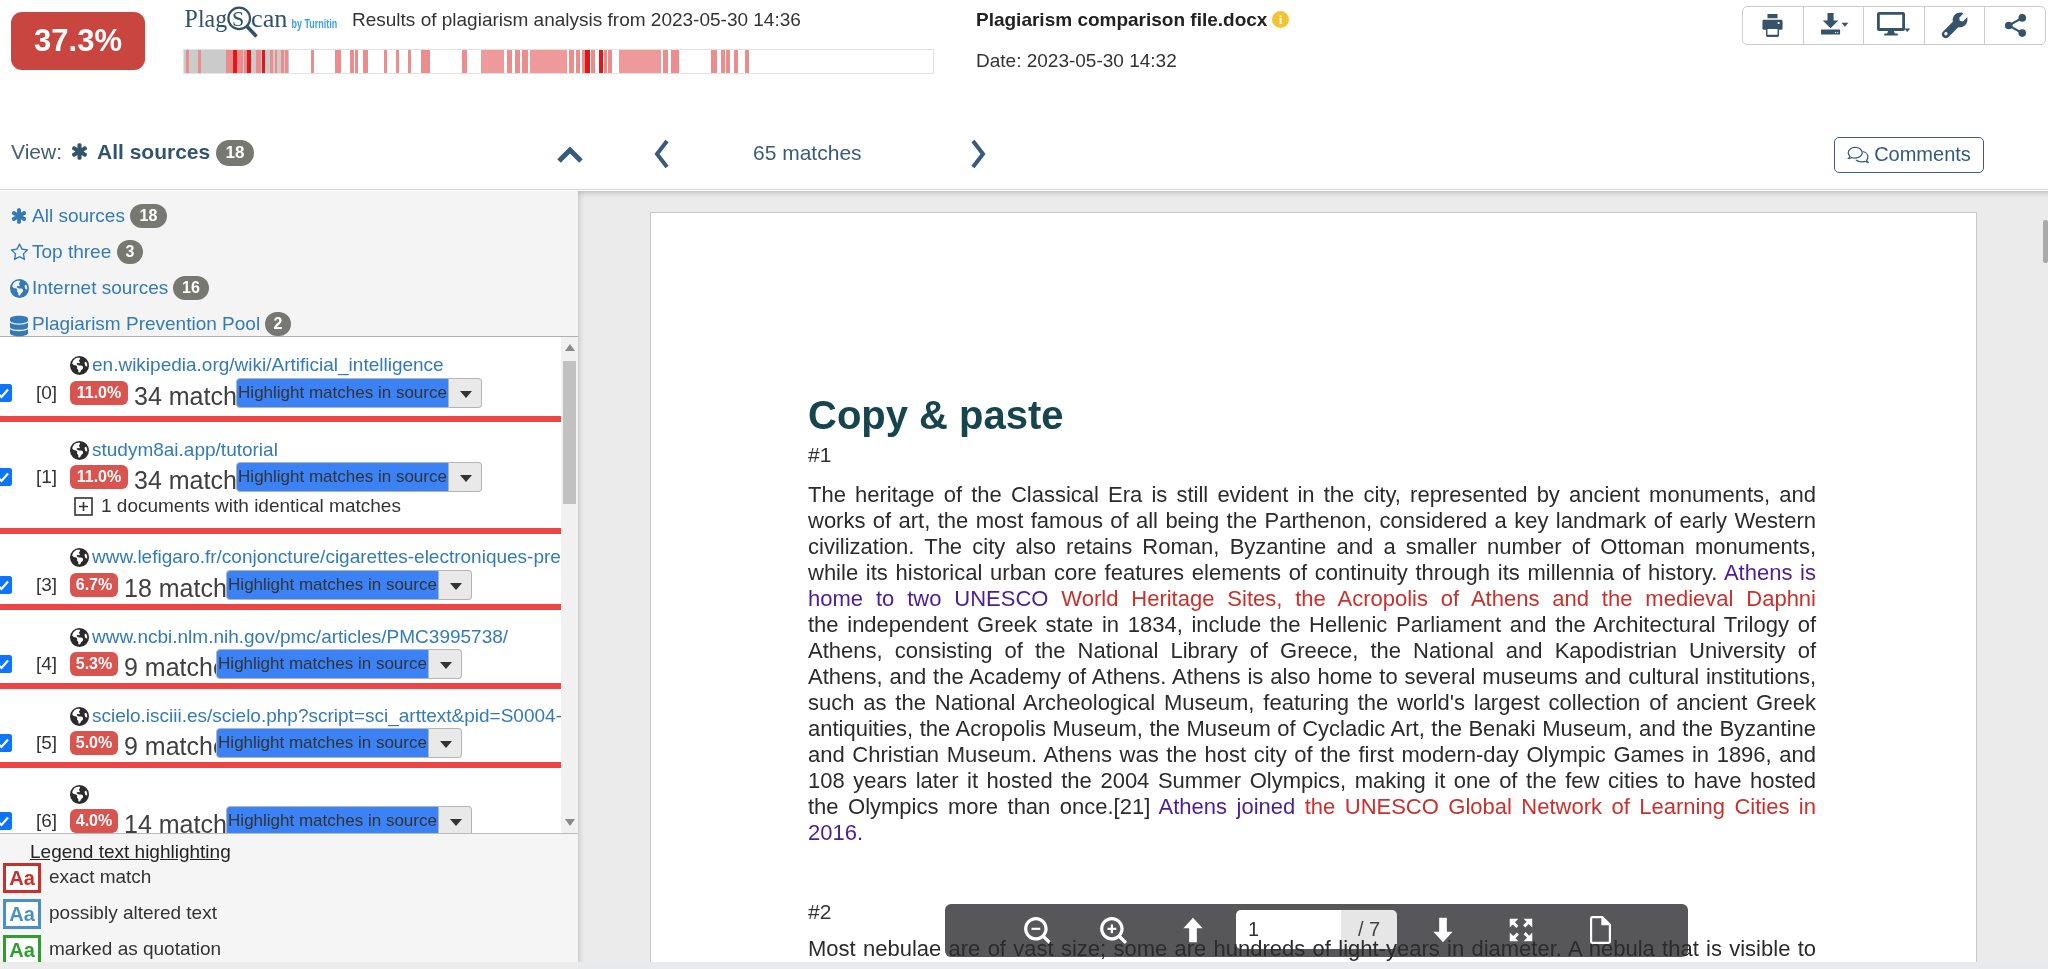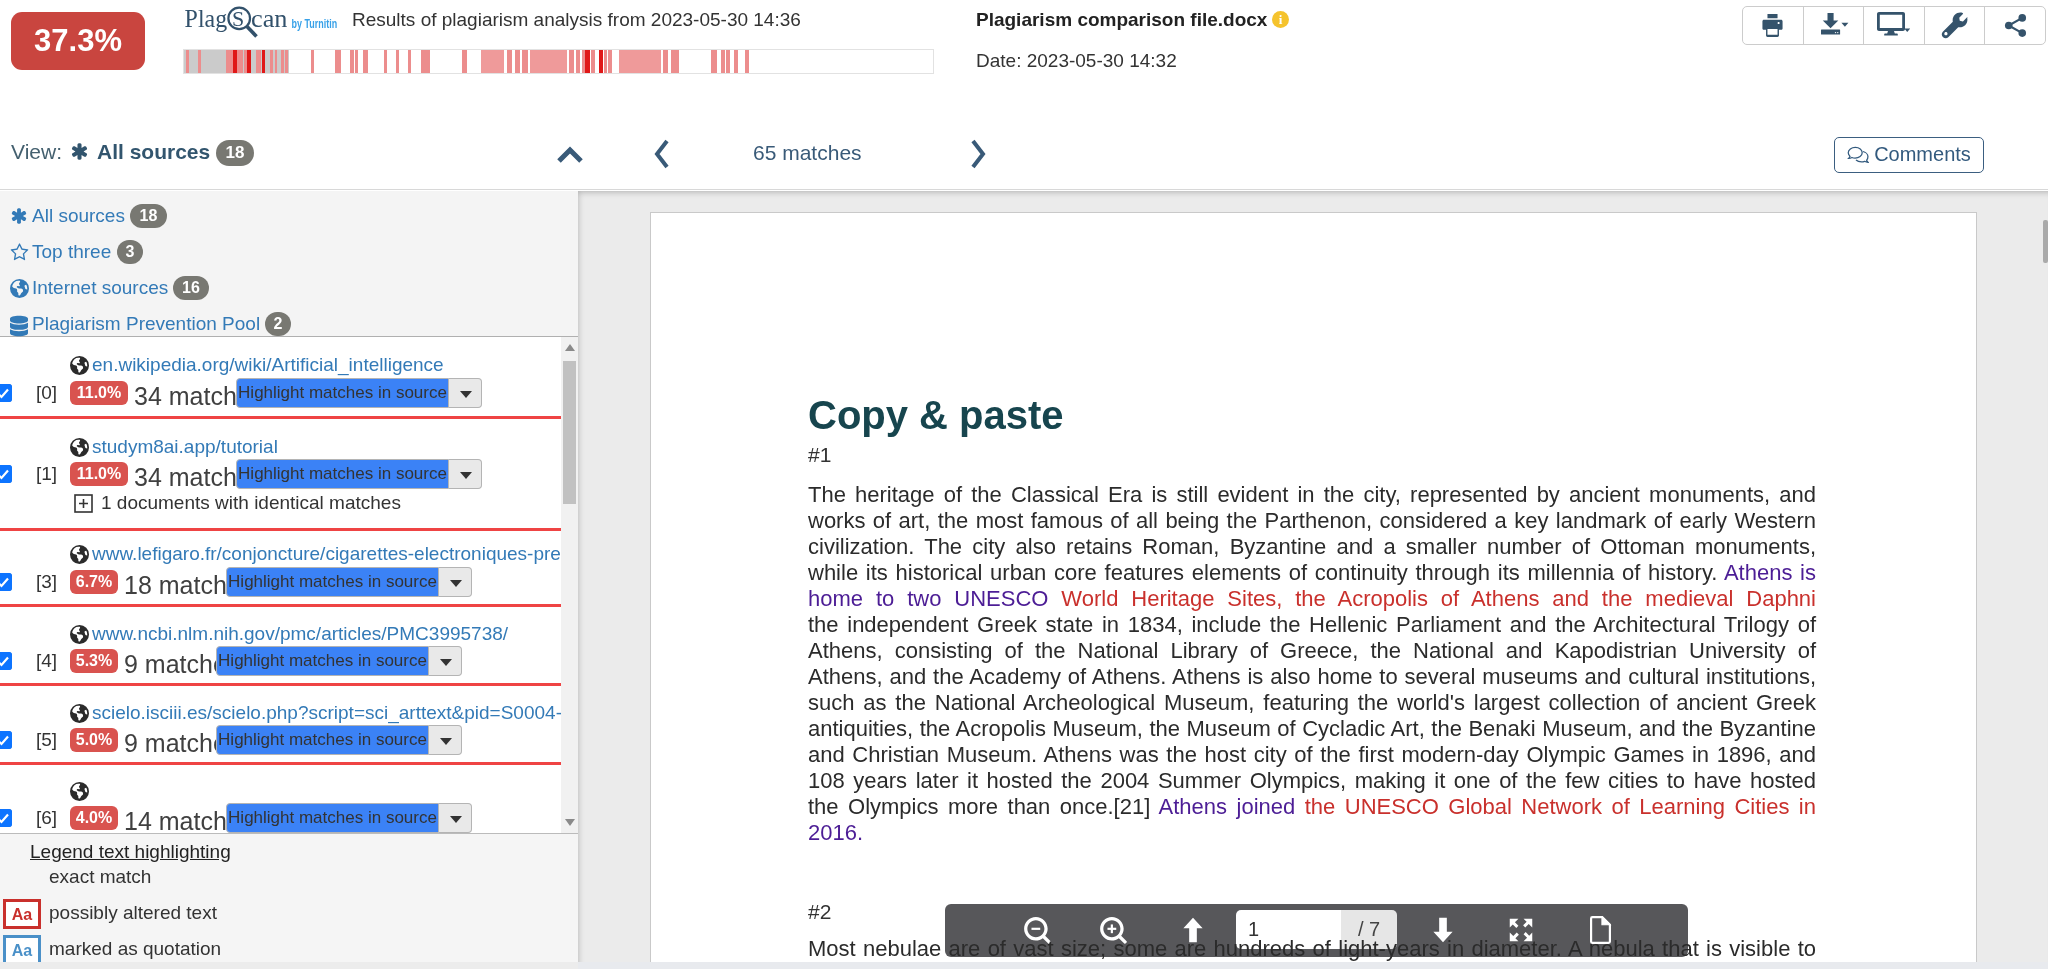--- a/index.html
+++ b/index.html
@@ -32,36 +32,36 @@
 
 
 #sidebar { position:absolute; left:0; top:191px; width:578px; height:778px; background:#f4f4f4; }
 #filters { position:absolute; left:0; top:0; width:578px; height:146px; background:#f4f4f4; border-bottom:1px solid #b0b0b0; }
 .frow { position:absolute; left:0; width:578px; height:30px; }
 .frow .ic { position:absolute; left:10px; top:2px; width:18px; height:18px; }
 .frow a { position:absolute; left:32px; top:0; font-size:19px; color:#337ab7; text-decoration:none; white-space:nowrap; }
 .frow .bd { position:absolute; top:-1px; height:24px; line-height:24px; font-size:16px; border-radius:12px; background:#787872; color:#fff; font-weight:bold; text-align:center; }
 
 #slist { position:absolute; left:0; top:146px; width:561px; height:496px; background:#fff; }
-.srow { position:absolute; left:0; width:561px; border-top:3px solid #ef4444; overflow:hidden; }
+.srow { position:absolute; left:0; width:561px; border-top:6px solid #ef4444; overflow:hidden; }
 .srow.first { border-top:none; }
 .url { position:absolute; left:92px; font-size:19px; color:#337ab7; white-space:nowrap; }
 .gicon { position:absolute; left:70px; width:18px; height:18px; }
 .cb { position:absolute; left:-6px; width:18px; height:18px; background:#1a73e8; border-radius:3px; color:#fff; }
 .idx { position:absolute; left:36px; font-size:19px; color:#333; }
 .rbadge { position:absolute; left:70px; height:24px; background:#d9534f; border-radius:6px; color:#fff; font-weight:bold; font-size:16px; text-align:center; line-height:24px; }
 .mtext { position:absolute; font-size:25px; color:#404040; white-space:nowrap; }
 .hbtn { position:absolute; height:30px; width:213px; background:#3b82f6; border:1px solid #b4b4b4; border-radius:4px 0 0 4px; font-size:17px; color:#333; text-align:center; line-height:28px; white-space:nowrap; }
 .cbtn { position:absolute; height:30px; width:33px; background:#e9e9e9; border:1px solid #b4b4b4; border-left:none; border-radius:0 4px 4px 0; }
 .cbtn:after { content:""; position:absolute; left:11px; top:12px; border-left:6px solid transparent; border-right:6px solid transparent; border-top:7px solid #333; }
 .plusline { position:absolute; font-size:19px; color:#333; }
 
 #legend { position:absolute; left:0; top:642px; width:578px; height:129px; background:#f5f5f5; border-top:1px solid #bbb; }
 #legend .tit { position:absolute; left:6px; top:7px; font-size:19px; color:#222; text-decoration:underline;margin-left:24px; }
-.lbox { position:absolute; left:3px; width:38px; height:30px; background:#fff; border-width:3px; border-style:solid; font-weight:bold; font-size:16px; text-align:center; line-height:25px;margin-top:36px; }
+.lbox { position:absolute; left:3px; width:38px; height:30px; background:#fff; border-width:3px; border-style:solid; font-weight:bold; font-size:20px; text-align:center; line-height:25px; }
 .ltext { position:absolute; left:49px; font-size:19px; color:#333; }
 
 
 #sscroll { position:absolute; left:561px; top:337px; width:17px; height:496px; background:#f1f1f1; }
 #sscroll .up { position:absolute; left:4px; top:7px; width:0; height:0; border-left:5px solid transparent; border-right:5px solid transparent; border-bottom:7px solid #8a8a8a; }
 #sscroll .dn { position:absolute; left:4px; bottom:7px; width:0; height:0; border-left:5px solid transparent; border-right:5px solid transparent; border-top:7px solid #8a8a8a; }
 #sscroll .thumb { position:absolute; left:2px; top:24px; width:13px; height:143px; background:#c1c1c1; }
 
 
 #main { position:absolute; left:578px; top:191px; width:1470px; height:778px; background:#ebebeb; box-shadow:inset 3px 4px 6px -3px rgba(0,0,0,0.25); }

